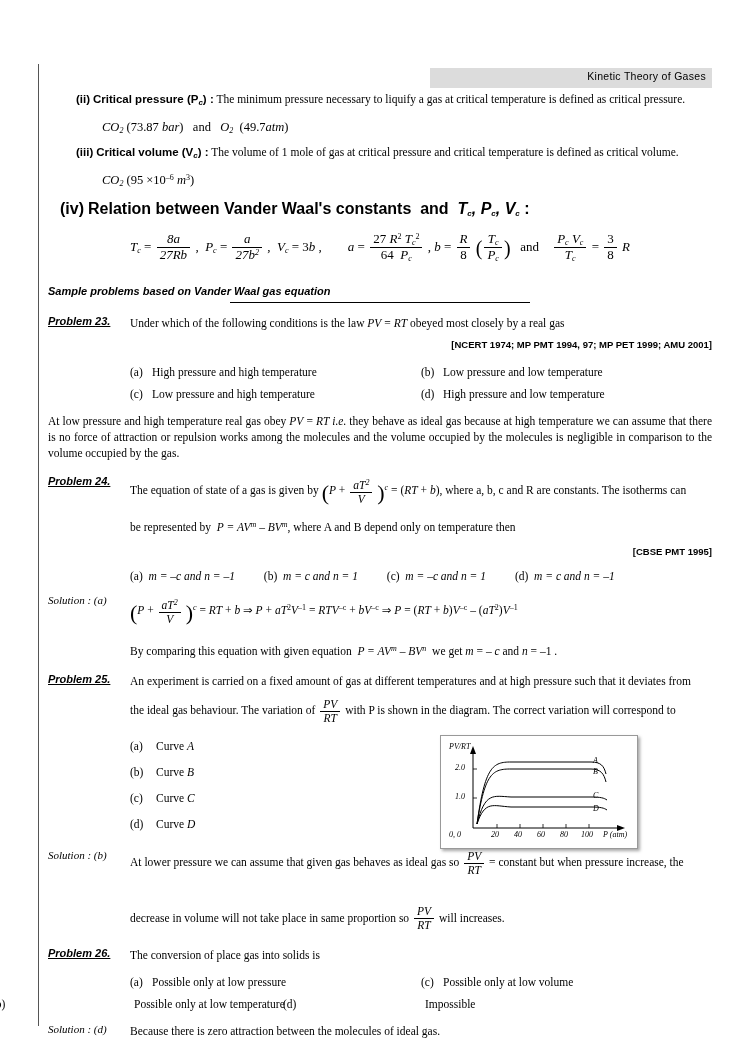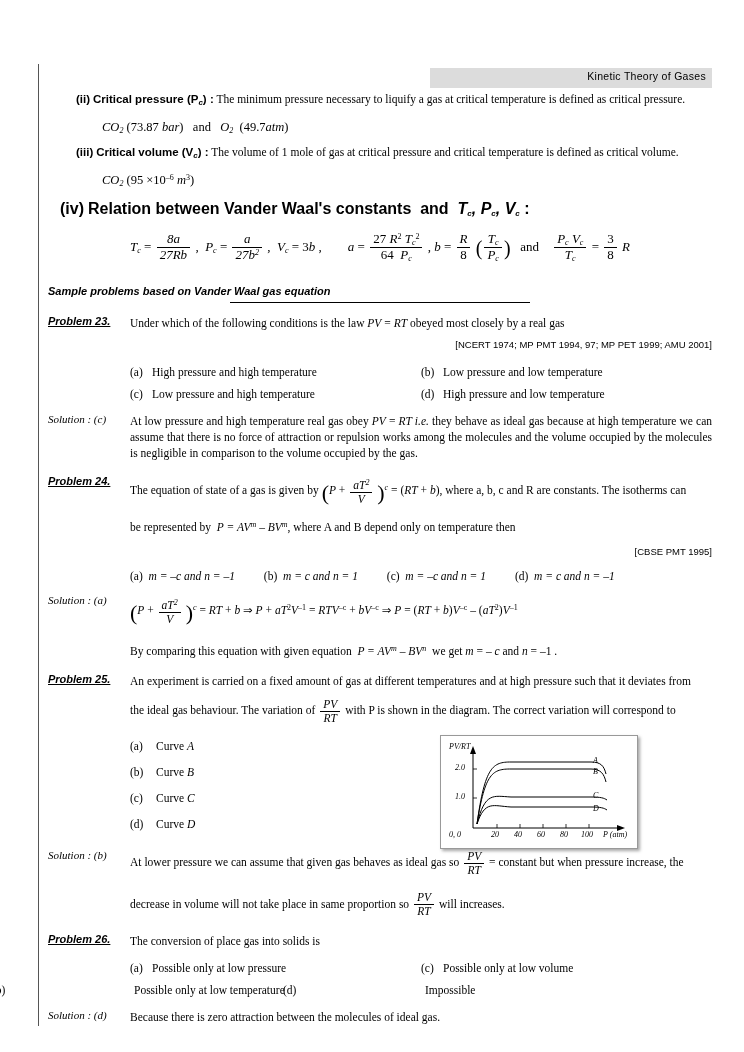--- a/index.html
+++ b/index.html
@@ -87,21 +87,21 @@
   .sol-label {
     width:82px; flex:0 0 82px;
     font-family:"Liberation Serif", serif;
     font-style:italic;
     font-size:11px;
   }
   .prob-body { flex:1; font-size:11.5px; line-height:16px; text-align:justify; }
   .ref {
     text-align:right;
     font-family:"Liberation Sans", sans-serif;
-    font-weight:normal;
+    font-weight:bold;
     font-size:9.5px;
     margin-top:6px;
   }
   .opts { margin-top:8px; display:flex; flex-wrap:wrap; }
   .opt { width:50%; box-sizing:border-box; font-size:11.5px; padding:3px 0; }
   .opt .tag { display:inline-block; width:22px; }
   .opts-inline { margin-top:8px; font-size:11.5px; }
   .opts-inline .oi { display:inline-block; margin-right:26px; }
 
   .vstack { margin-top:8px; }
@@ -187,21 +187,20 @@
         <div class="opts">
           <div class="opt"><span class="tag">(a)</span><span>High pressure and high temperature</span></div>
           <div class="opt"><span class="tag">(b)</span><span>Low pressure and low temperature</span></div>
           <div class="opt"><span class="tag">(c)</span><span>Low pressure and high temperature</span></div>
           <div class="opt"><span class="tag">(d)</span><span>High pressure and low temperature</span></div>
         </div>
       </div>
     </div>
 
     <div class="prob-row" style="margin-top:8px">
-      <div class="sol-label">Solution : (c)</div>
       <div class="prob-body">At low pressure and high temperature real gas obey <span class="it">PV</span> = <span class="it">RT i.e.</span> they behave as ideal gas because at high temperature we can assume that there is no force of attraction or repulsion works among the molecules and the volume occupied by the molecules is negligible in comparison to the volume occupied by the gas.</div>
     </div>
 
     <div class="prob-row" style="margin-top:14px">
       <div class="prob-label"><span>Problem</span> <span>24.</span></div>
       <div class="prob-body">
         <div style="line-height:26px">
           <span>The equation of state of a gas is given by</span>
           <span style="font-size:22px;vertical-align:-6px">(</span><span class="it">P</span> +
           <span class="frac"><span class="num it">aT<span class="sup">2</span></span><span class="den it">V</span></span>
@@ -254,21 +253,21 @@
     </div>
 
     <div class="prob-row" style="margin-top:12px">
       <div class="sol-label">Solution : (b)</div>
       <div class="prob-body">
         <div style="line-height:26px">
           <span>At lower pressure we can assume that given gas behaves as ideal gas so</span>
           <span class="frac"><span class="num it">PV</span><span class="den it">RT</span></span>
           <span>= constant but when pressure increase, the</span>
         </div>
-        <div style="margin-top:13px;line-height:26px">
+        <div style="margin-top:27px;line-height:26px">
           <span>decrease in volume will not take place in same proportion so</span>
           <span class="frac"><span class="num it">PV</span><span class="den it">RT</span></span>
           <span>will increases.</span>
         </div>
       </div>
     </div>
 
     <div class="prob-row" style="margin-top:14px">
       <div class="prob-label"><span>Problem</span> <span>26.</span></div>
       <div class="prob-body">

